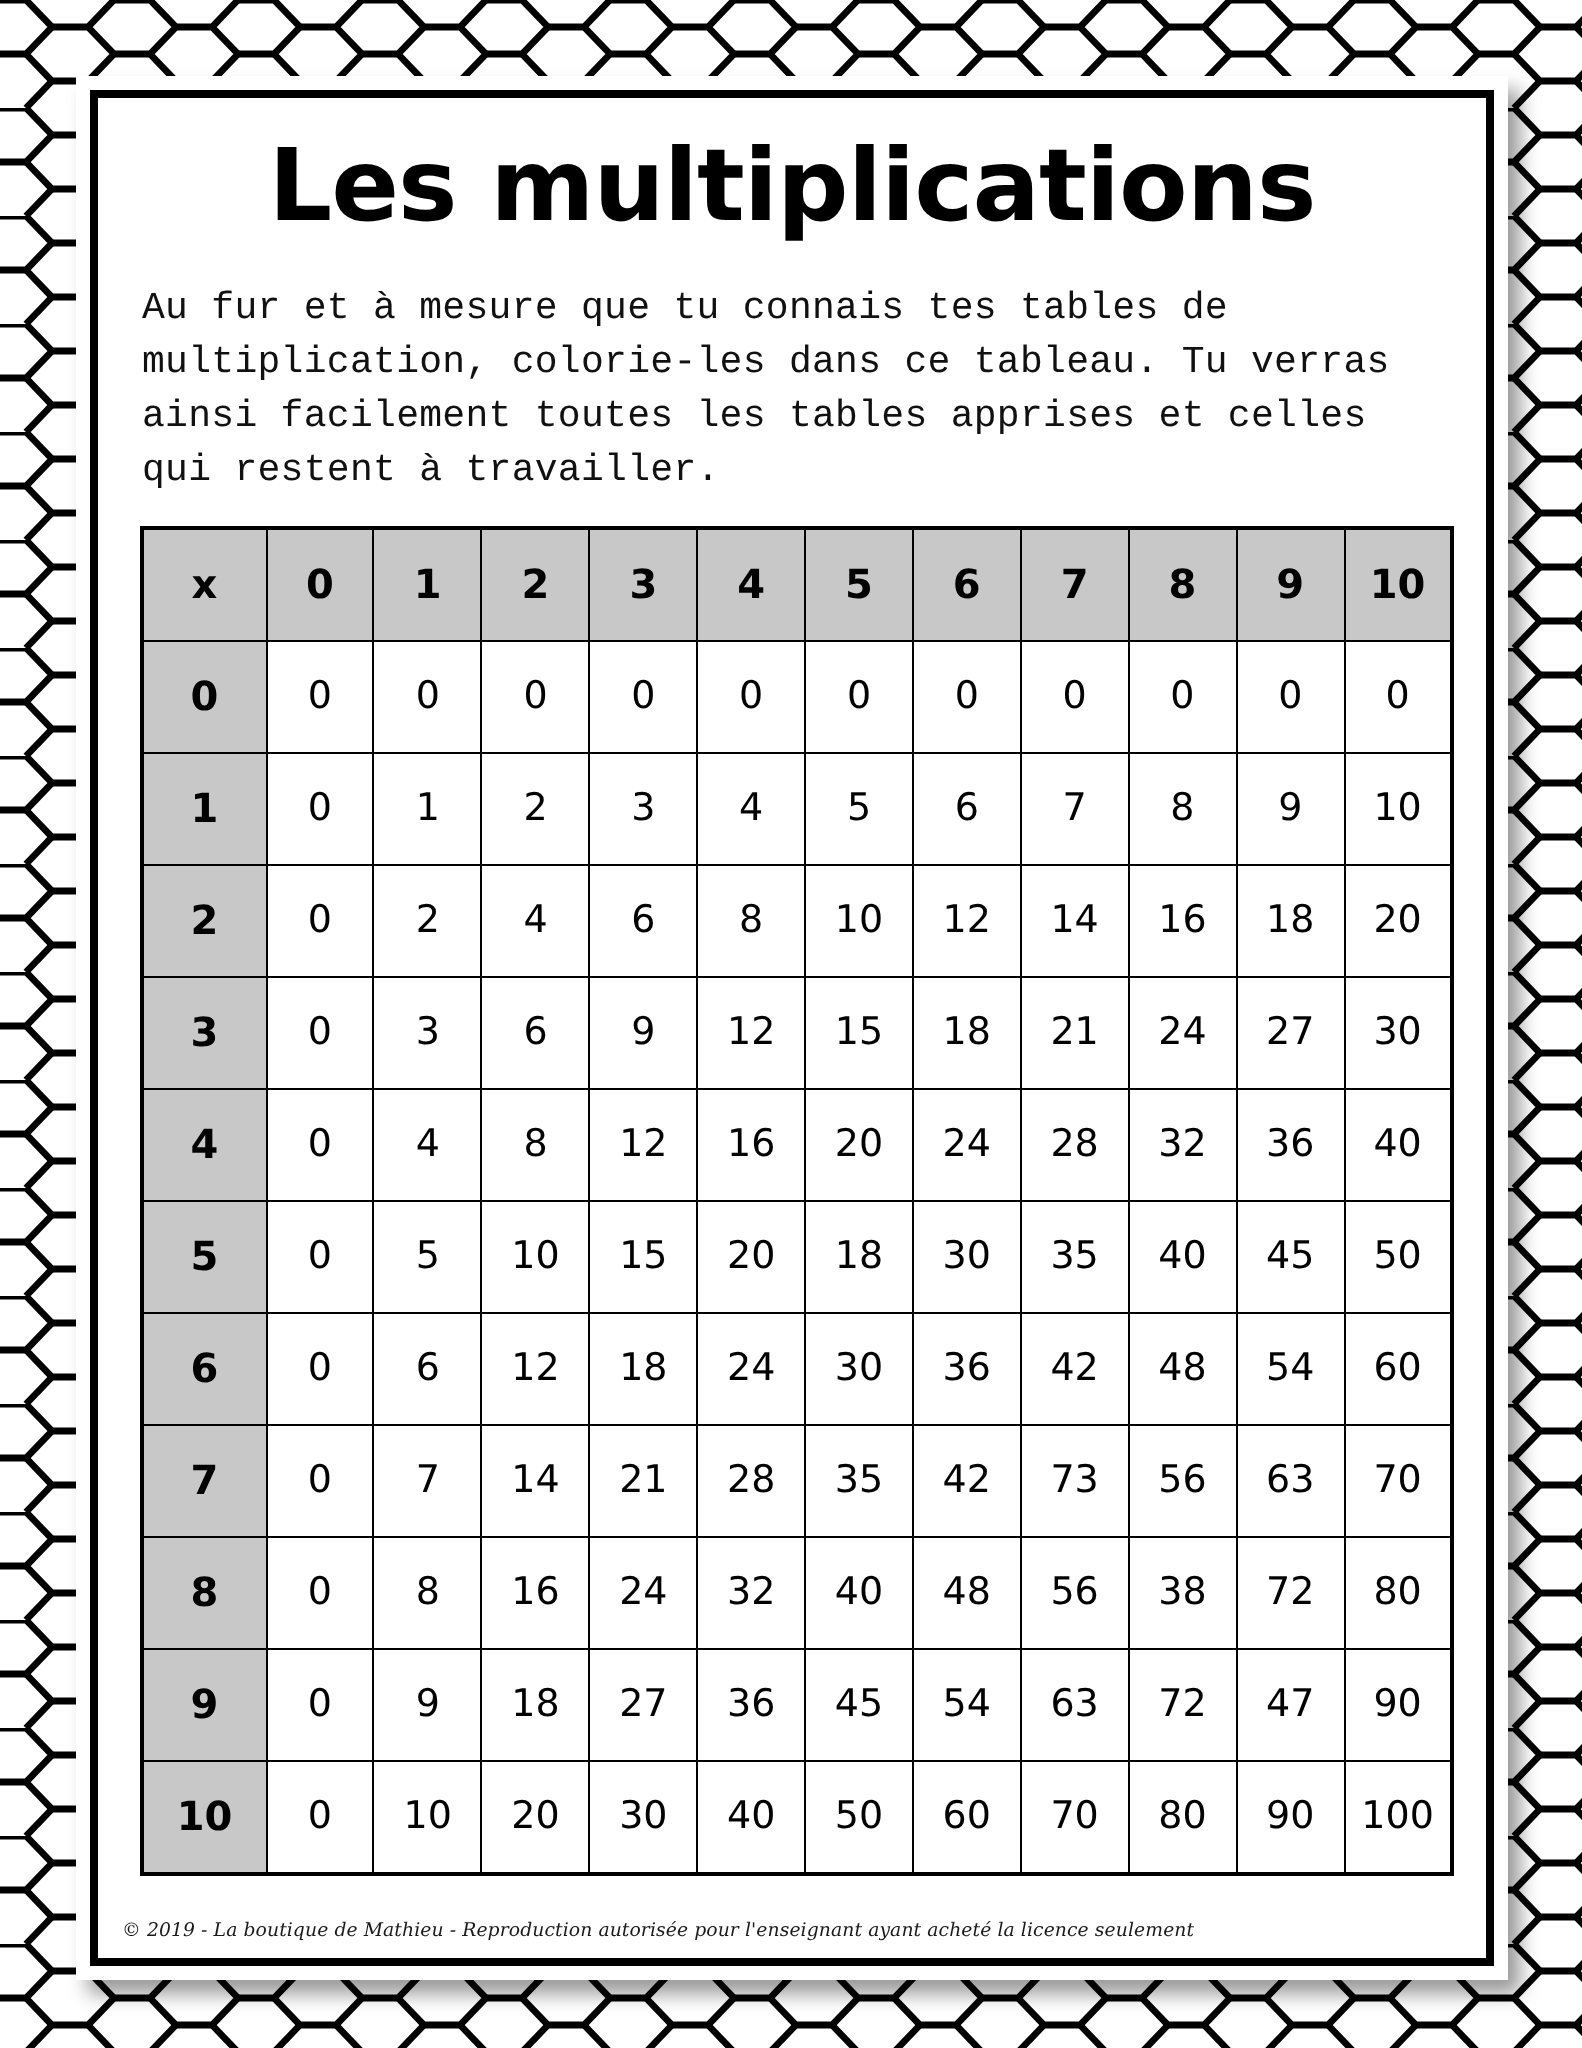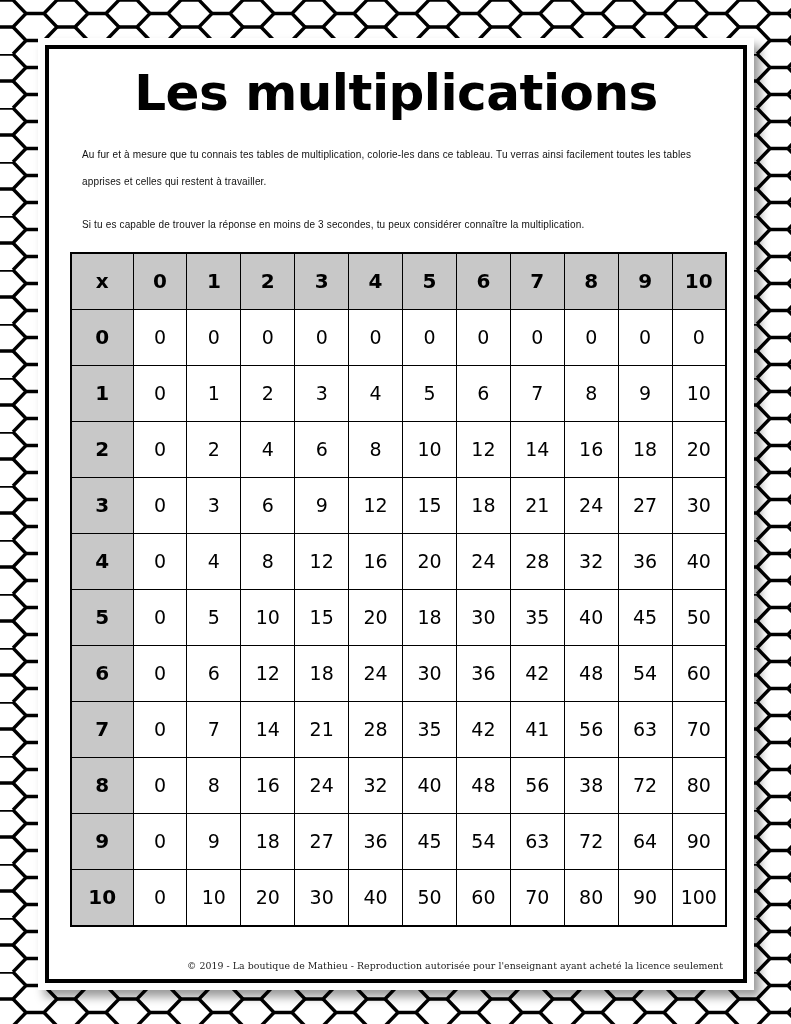--- a/index.html
+++ b/index.html
@@ -63,26 +63,26 @@
     font-size: 50px;
     letter-spacing: -0.5px;
     color: #000000;
     margin: 18px 0 0 0;
     line-height: 1.05;
     white-space: nowrap;
   }
 
   
   .para {
-    font-family: Liberation Sans, sans-serif;
-    font-size: 10px;
+    font-family: Liberation Mono, monospace;
+    font-size: 19px;
     line-height: 27px;
     color: #111111;
     letter-spacing: 0.15px;
-    margin: 11px;
+    margin: 0;
     padding: 0 4px;
   }
   #para1 { margin-top: 21px; }
   #para2 { margin-top: 16px; }
 
   
   #table-wrap {
     margin-top: 14px;
     padding: 0 3px;
   }
@@ -115,23 +115,23 @@
     font-size: 20px;
   }
   table#mult-table col.firstcol { width: 62px; }
 
   
   #footer {
     position: absolute;
     left: 12px;
     right: 0;
     bottom: 8px;
-    text-align: right;
     padding-right: 20px;
     font-family: "DejaVu Serif", serif;
+    font-style: italic;
     font-size: 9.4px;
     color: #1a1a1a;
     letter-spacing: 0.05px;
   }
 </style>
 </head>
 <body>
 
 <div id="page">
 
@@ -151,21 +151,20 @@
   </svg>
 
   <div id="card">
     <div id="card-frame">
       <div id="card-inner">
 
         <h1 id="title">Les multiplications</h1>
 
         <p class="para" id="para1">Au fur et à mesure que tu connais tes tables de multiplication, colorie-les dans ce tableau. Tu verras ainsi facilement toutes les tables apprises et celles qui restent à travailler.</p>
 
-        <p class="para" id="para2">Si tu es capable de trouver la réponse en moins de 3 secondes, tu peux considérer connaître la multiplication.</p>
 
         <div id="table-wrap">
           <table id="mult-table">
             <colgroup>
               <col class="firstcol">
             </colgroup>
             <thead>
               <tr>
                 <th>x</th>
               <th>0</th>
@@ -282,21 +281,21 @@
                 </tr>
                 <tr>
                   <td class="rowhead">7</td>
                   <td>0</td>
                   <td>7</td>
                   <td>14</td>
                   <td>21</td>
                   <td>28</td>
                   <td>35</td>
                   <td>42</td>
-                  <td>41</td>
+                  <td>73</td>
                   <td>56</td>
                   <td>63</td>
                   <td>70</td>
                 </tr>
                 <tr>
                   <td class="rowhead">8</td>
                   <td>0</td>
                   <td>8</td>
                   <td>16</td>
                   <td>24</td>
@@ -312,21 +311,21 @@
                   <td class="rowhead">9</td>
                   <td>0</td>
                   <td>9</td>
                   <td>18</td>
                   <td>27</td>
                   <td>36</td>
                   <td>45</td>
                   <td>54</td>
                   <td>63</td>
                   <td>72</td>
-                  <td>64</td>
+                  <td>47</td>
                   <td>90</td>
                 </tr>
                 <tr>
                   <td class="rowhead">10</td>
                   <td>0</td>
                   <td>10</td>
                   <td>20</td>
                   <td>30</td>
                   <td>40</td>
                   <td>50</td>

